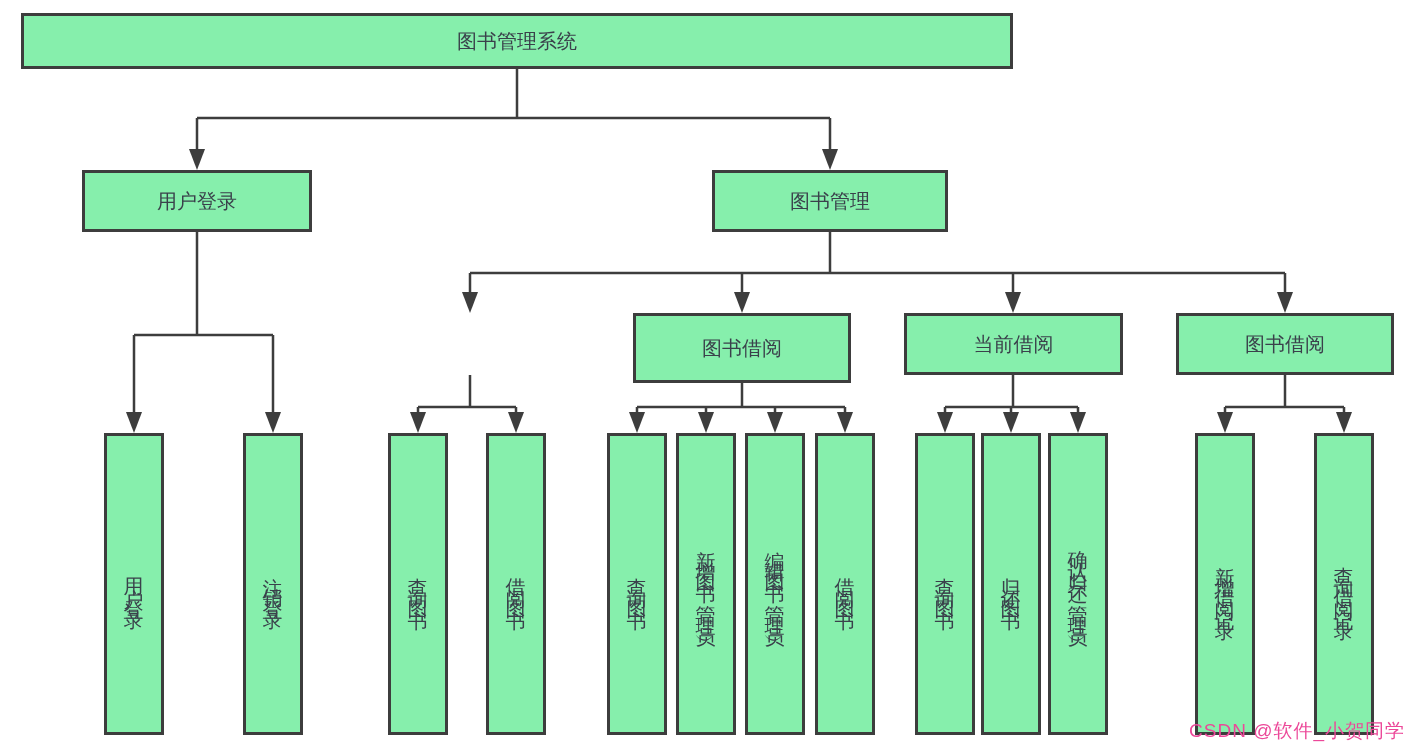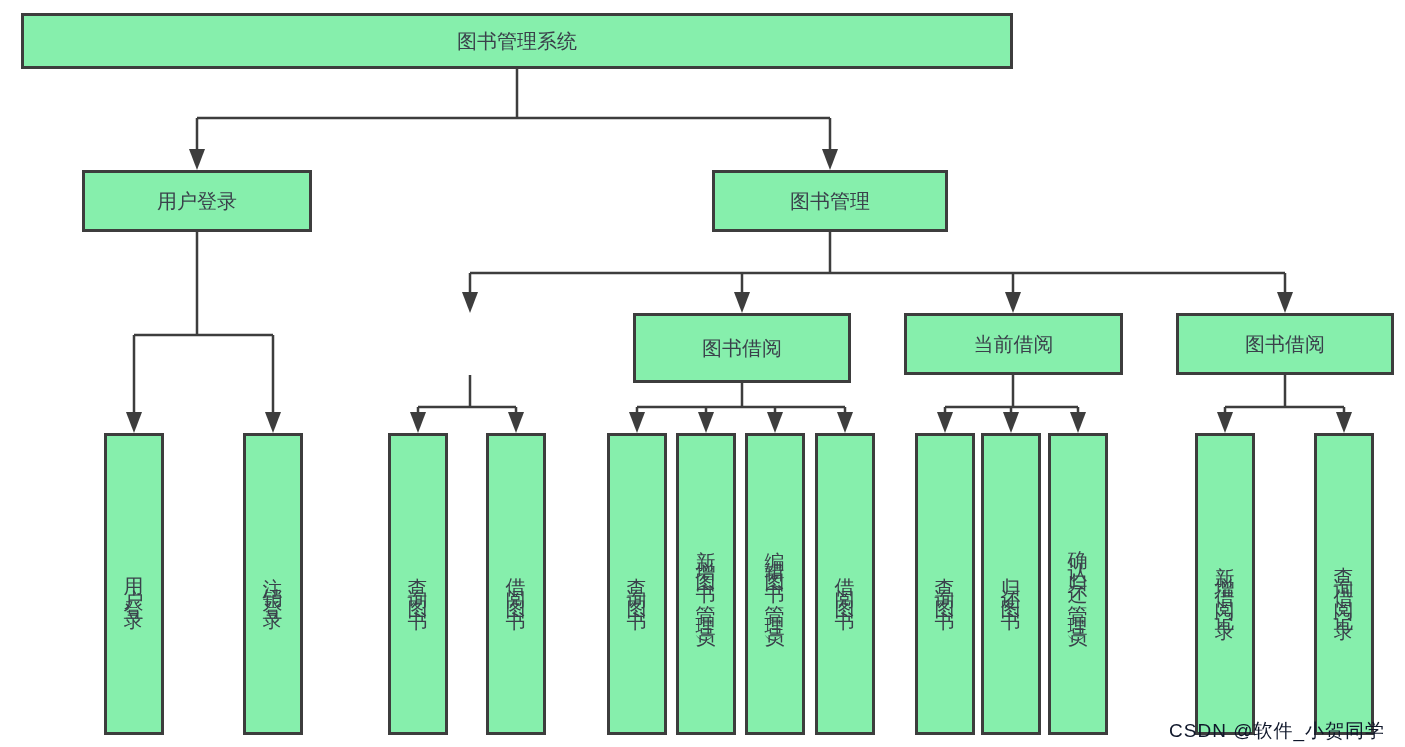--- a/index.html
+++ b/index.html
@@ -22,22 +22,22 @@
     line-height:1;
   }
   .vbox span{
     writing-mode:vertical-rl;
     text-orientation:mixed;
     letter-spacing:11px;
     white-space:nowrap;
   }
   .watermark{
     position:absolute;
-    right:20px;bottom:3px;
-    color:#0f172a;
+    right:0;bottom:3px;
+    color:#ec4899;
     font-size:19px;
     letter-spacing:1px;
   }
 </style>
 </head>
 <body>
 
 <div class="canvas">
 
   <svg class="connectors" viewBox="0 0 1405 747" xmlns="http://www.w3.org/2000/svg">

